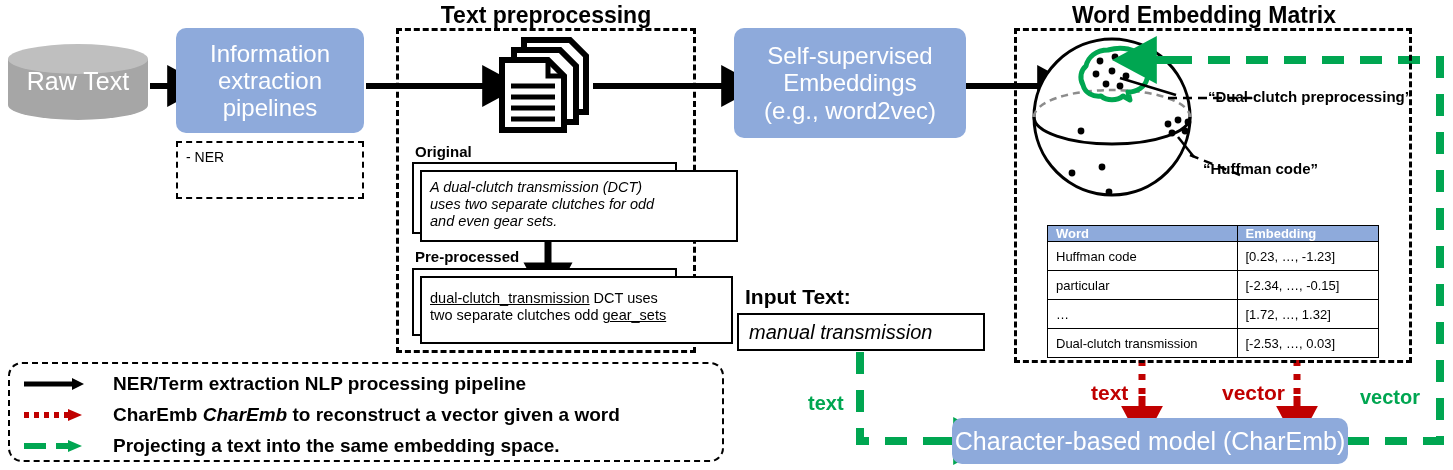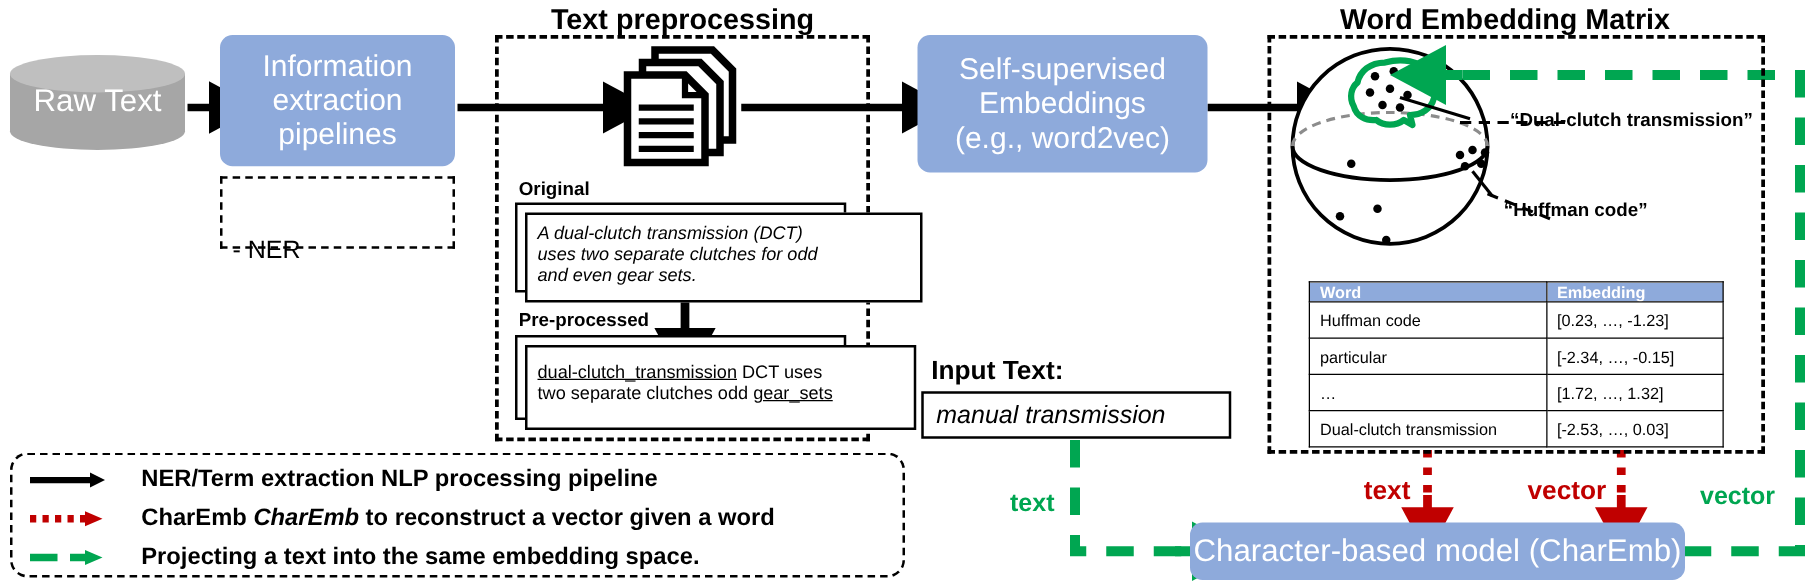--- a/index.html
+++ b/index.html
@@ -240,21 +240,21 @@
 
   <div class="abs blue-box" style="left:176px;top:28px;width:188px;height:105px;font-size:24px;">
     <div>
       <div>Information</div>
       <div>extraction</div>
       <div>pipelines</div>
     </div>
   </div>
 
   <div class="abs dashed-box-thin" style="left:176px;top:141px;width:188px;height:58px;padding:4px 8px;">
-    <div style="font-size:20px;color:#000;white-space:nowrap;line-height:1.45;margin-top:39px;">-   NER</div>
+    <div style="font-size:14px;color:#000;white-space:nowrap;line-height:1.45;">-   NER</div>
   </div>
 
   <div class="abs section-title" style="left:396px;top:2px;width:300px;font-size:23px;">Text preprocessing</div>
 
   <div class="abs dashed-box" style="left:396px;top:28px;width:300px;height:325px;"></div>
 
   <div class="abs" style="left:494px;top:36px;width:100px;height:98px;">
     <svg viewBox="0 0 100 98" style="width:100px;height:98px;">
 
       <path d="M30,4 L76,4 L92,20 L92,76 L30,76 Z" fill="#fff" stroke="#000" stroke-width="6"></path>
@@ -302,21 +302,21 @@
       <div>Self-supervised</div>
       <div>Embeddings</div>
       <div>(e.g., word2vec)</div>
     </div>
   </div>
 
   <div class="abs section-title" style="left:1014px;top:2px;width:380px;font-size:23px;">Word Embedding Matrix</div>
 
   <div class="abs dashed-box" style="left:1014px;top:28px;width:398px;height:335px;"></div>
 
-  <div class="abs quote-lbl" style="left:1208px;top:88px;font-size:15px;">“Dual-clutch transmission”</div>
+  <div class="abs quote-lbl" style="left:1208px;top:88px;font-size:15px;">“Dual-clutch preprocessing”</div>
 
   <div class="abs quote-lbl" style="left:1203px;top:160px;font-size:15px;">“Huffman code”</div>
 
   <div class="abs" style="left:1047px;top:225px;width:332px;height:133px;">
     <table class="emb">
       <thead>
         <tr>
           <th style="width:58%;">Word</th>
           <th style="width:42%;">Embedding</th>
         </tr>

